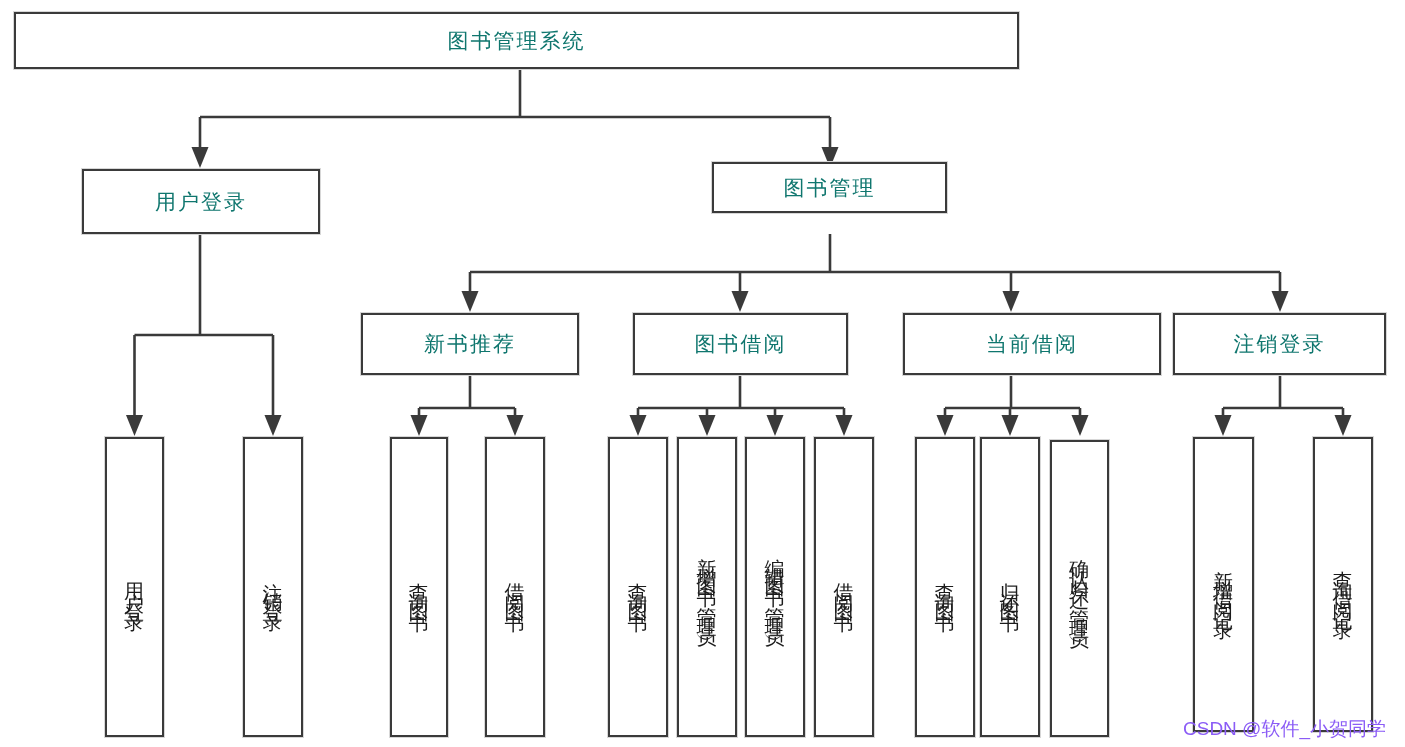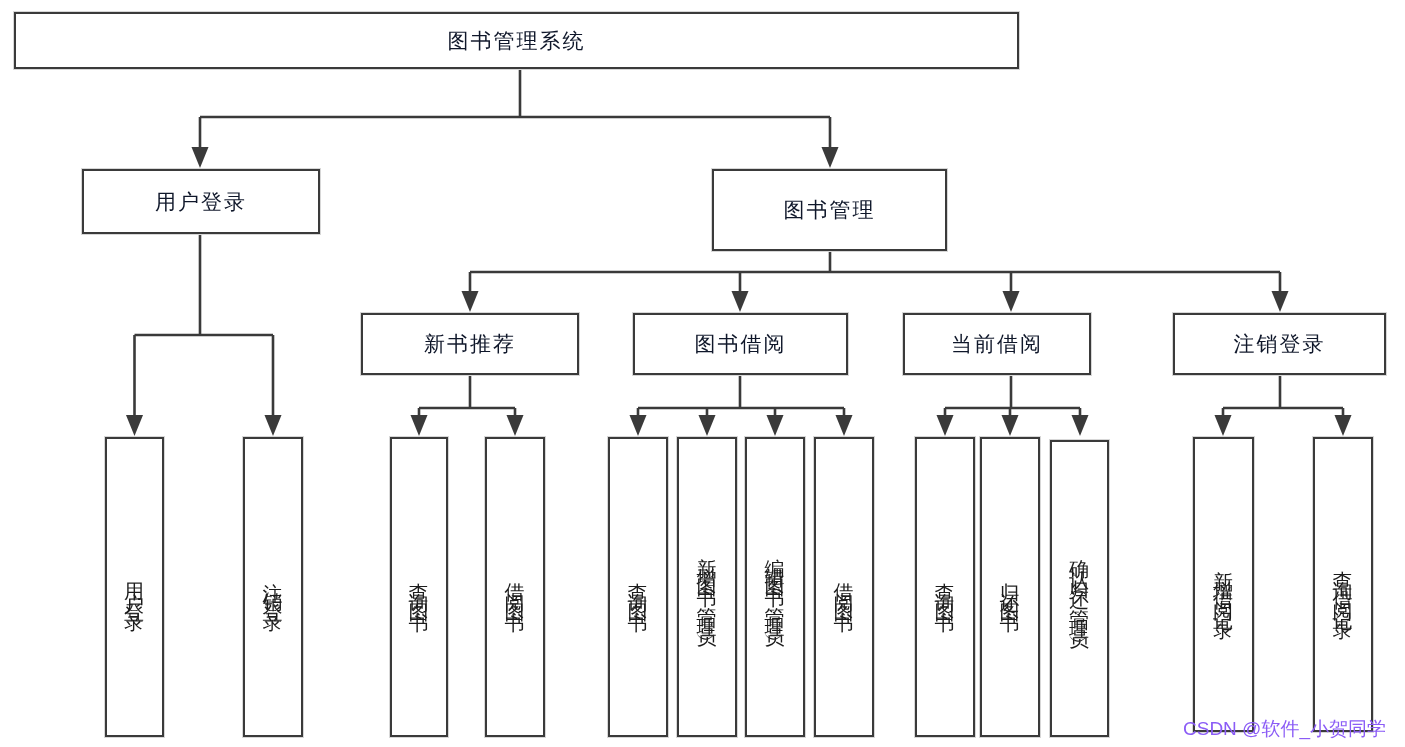--- a/index.html
+++ b/index.html
@@ -34,21 +34,21 @@
     border: 2px solid #3a3a3a;
     outline: 1px solid #d7d7d7;
     display: flex;
     align-items: center;
     justify-content: center;
     text-align: center;
   }
   .hnode {
     font-size: 21px;
     letter-spacing: 2px;
-    color: #0f172a;
+    color: #0f766e;
   }
   .vnode {
     font-size: 20px;
     color: #1c1c1c;
   }
   .vnode .vtext {
     writing-mode: vertical-rl;
     text-orientation: mixed;
     letter-spacing: 10px;
     line-height: 1;
@@ -118,31 +118,31 @@
     </g>
   </svg>
 
   <div class="node hnode" style="left:14px; top:12px; width:1005px; height:57px;">
     <span>图书管理系统</span>
   </div>
 
   <div class="node hnode" style="left:82px; top:169px; width:238px; height:65px;">
     <span>用户登录</span>
   </div>
-  <div class="node hnode" style="left:712px; top:169px; width:235px; height:82px;">
+  <div class="node hnode" style="left:712px; top:162px; width:235px; height:51px;">
     <span>图书管理</span>
   </div>
 
   <div class="node hnode" style="left:361px; top:313px; width:218px; height:62px;">
     <span>新书推荐</span>
   </div>
   <div class="node hnode" style="left:633px; top:313px; width:215px; height:62px;">
     <span>图书借阅</span>
   </div>
-  <div class="node hnode" style="left:903px; top:313px; width:188px; height:62px;justify-content:center;">
+  <div class="node hnode" style="left:903px; top:313px; width:258px; height:62px;justify-content:center;">
     <span>当前借阅</span>
   </div>
   <div class="node hnode" style="left:1173px; top:313px; width:213px; height:62px;">
     <span>注销登录</span>
   </div>
 
   <div class="node vnode" style="left:105px; top:437px; width:59px; height:300px;">
     <span class="vtext">用户登录</span>
   </div>
   <div class="node vnode" style="left:243px; top:437px; width:60px; height:300px;">

